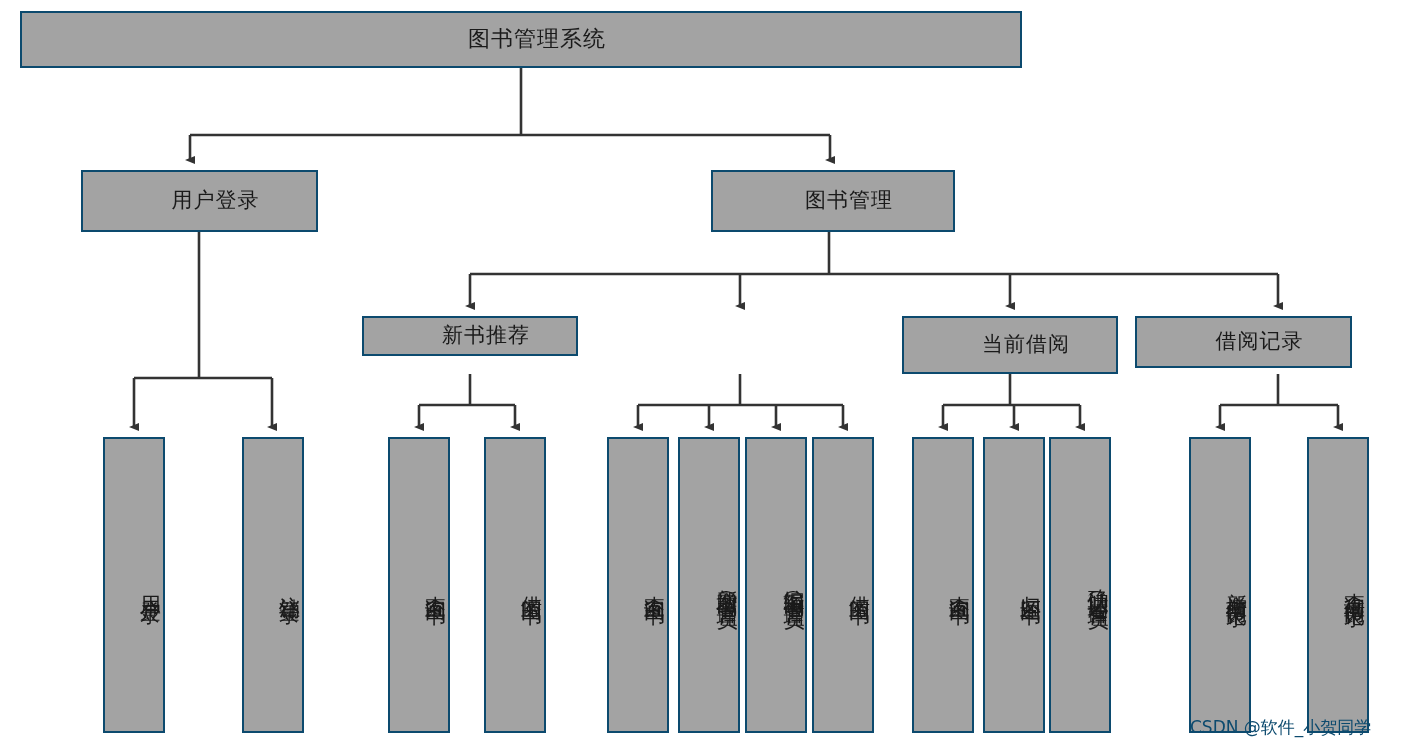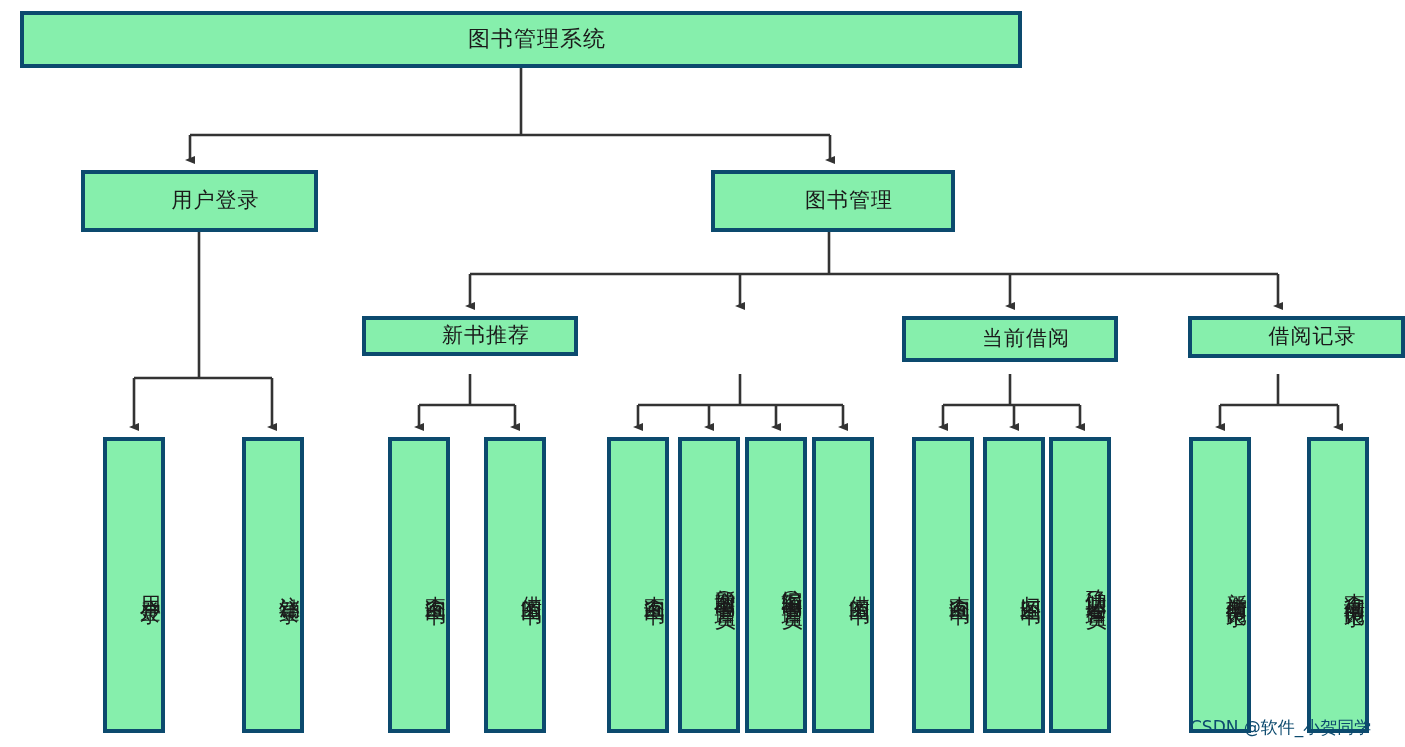--- a/index.html
+++ b/index.html
@@ -20,22 +20,22 @@
   #edges {
     position: absolute;
     left: 0;
     top: 0;
     width: 1405px;
     height: 747px;
   }
   .node {
     position: absolute;
     box-sizing: border-box;
-    border: 4px solid #0c4a6e;
-    background: #86efac;
+    border: 2px solid #0c4a6e;
+    background: #a3a3a3;
     display: flex;
     align-items: center;
     justify-content: center;
     color: #1a1a1a;
     z-index: 2;
     padding-left: 32px;
   }
   .node.h {
     font-size: 21px;
     letter-spacing: 1px;
@@ -121,22 +121,22 @@
       <path d="M1338,405 L1338,427" marker-end="url(#arrow)"></path>
     </g>
   </svg>
 
   <div class="node h root" id="node-root" style="left: 20px; top: 11px; width: 1002px; height: 57px;">图书管理系统</div>
 
   <div class="node h" id="node-l2-0" style="left: 81px; top: 170px; width: 237px; height: 62px;">用户登录</div>
   <div class="node h" id="node-l2-1" style="left: 711px; top: 170px; width: 244px; height: 62px;">图书管理</div>
 
   <div class="node h" id="node-l3-0" style="left: 362px; top: 316px; width: 216px; height: 40px;">新书推荐</div>
-  <div class="node h" id="node-l3-2" style="left: 902px; top: 316px; width: 216px; height: 46px;">当前借阅</div>
-  <div class="node h" id="node-l3-3" style="left: 1188px; top: 316px; width: 217px; height: 42px;">借阅记录</div>
+  <div class="node h" id="node-l3-2" style="left: 902px; top: 316px; width: 216px; height: 58px;">当前借阅</div>
+  <div class="node h" id="node-l3-3" style="left: 1135px; top: 316px; width: 217px; height: 52px;">借阅记录</div>
 
   <div class="node v centered" id="node-leaf-0" style="left: 103px; top: 437px; width: 62px; height: 296px;">用户登录</div>
   <div class="node v centered" id="node-leaf-1" style="left: 242px; top: 437px; width: 62px; height: 296px;">注销登录</div>
   <div class="node v centered" id="node-leaf-2" style="left: 388px; top: 437px; width: 62px; height: 296px;">查询图书</div>
   <div class="node v centered" id="node-leaf-3" style="left: 484px; top: 437px; width: 62px; height: 296px;">借阅图书</div>
   <div class="node v centered" id="node-leaf-4" style="left: 607px; top: 437px; width: 62px; height: 296px;">查询图书</div>
   <div class="node v" id="node-leaf-5" style="left: 678px; top: 437px; width: 62px; height: 296px;">新增图书（管理员）</div>
   <div class="node v" id="node-leaf-6" style="left: 745px; top: 437px; width: 62px; height: 296px;">编辑图书（管理员）</div>
   <div class="node v centered" id="node-leaf-7" style="left: 812px; top: 437px; width: 62px; height: 296px;">借阅图书</div>
   <div class="node v centered" id="node-leaf-8" style="left: 912px; top: 437px; width: 62px; height: 296px;">查询图书</div>

